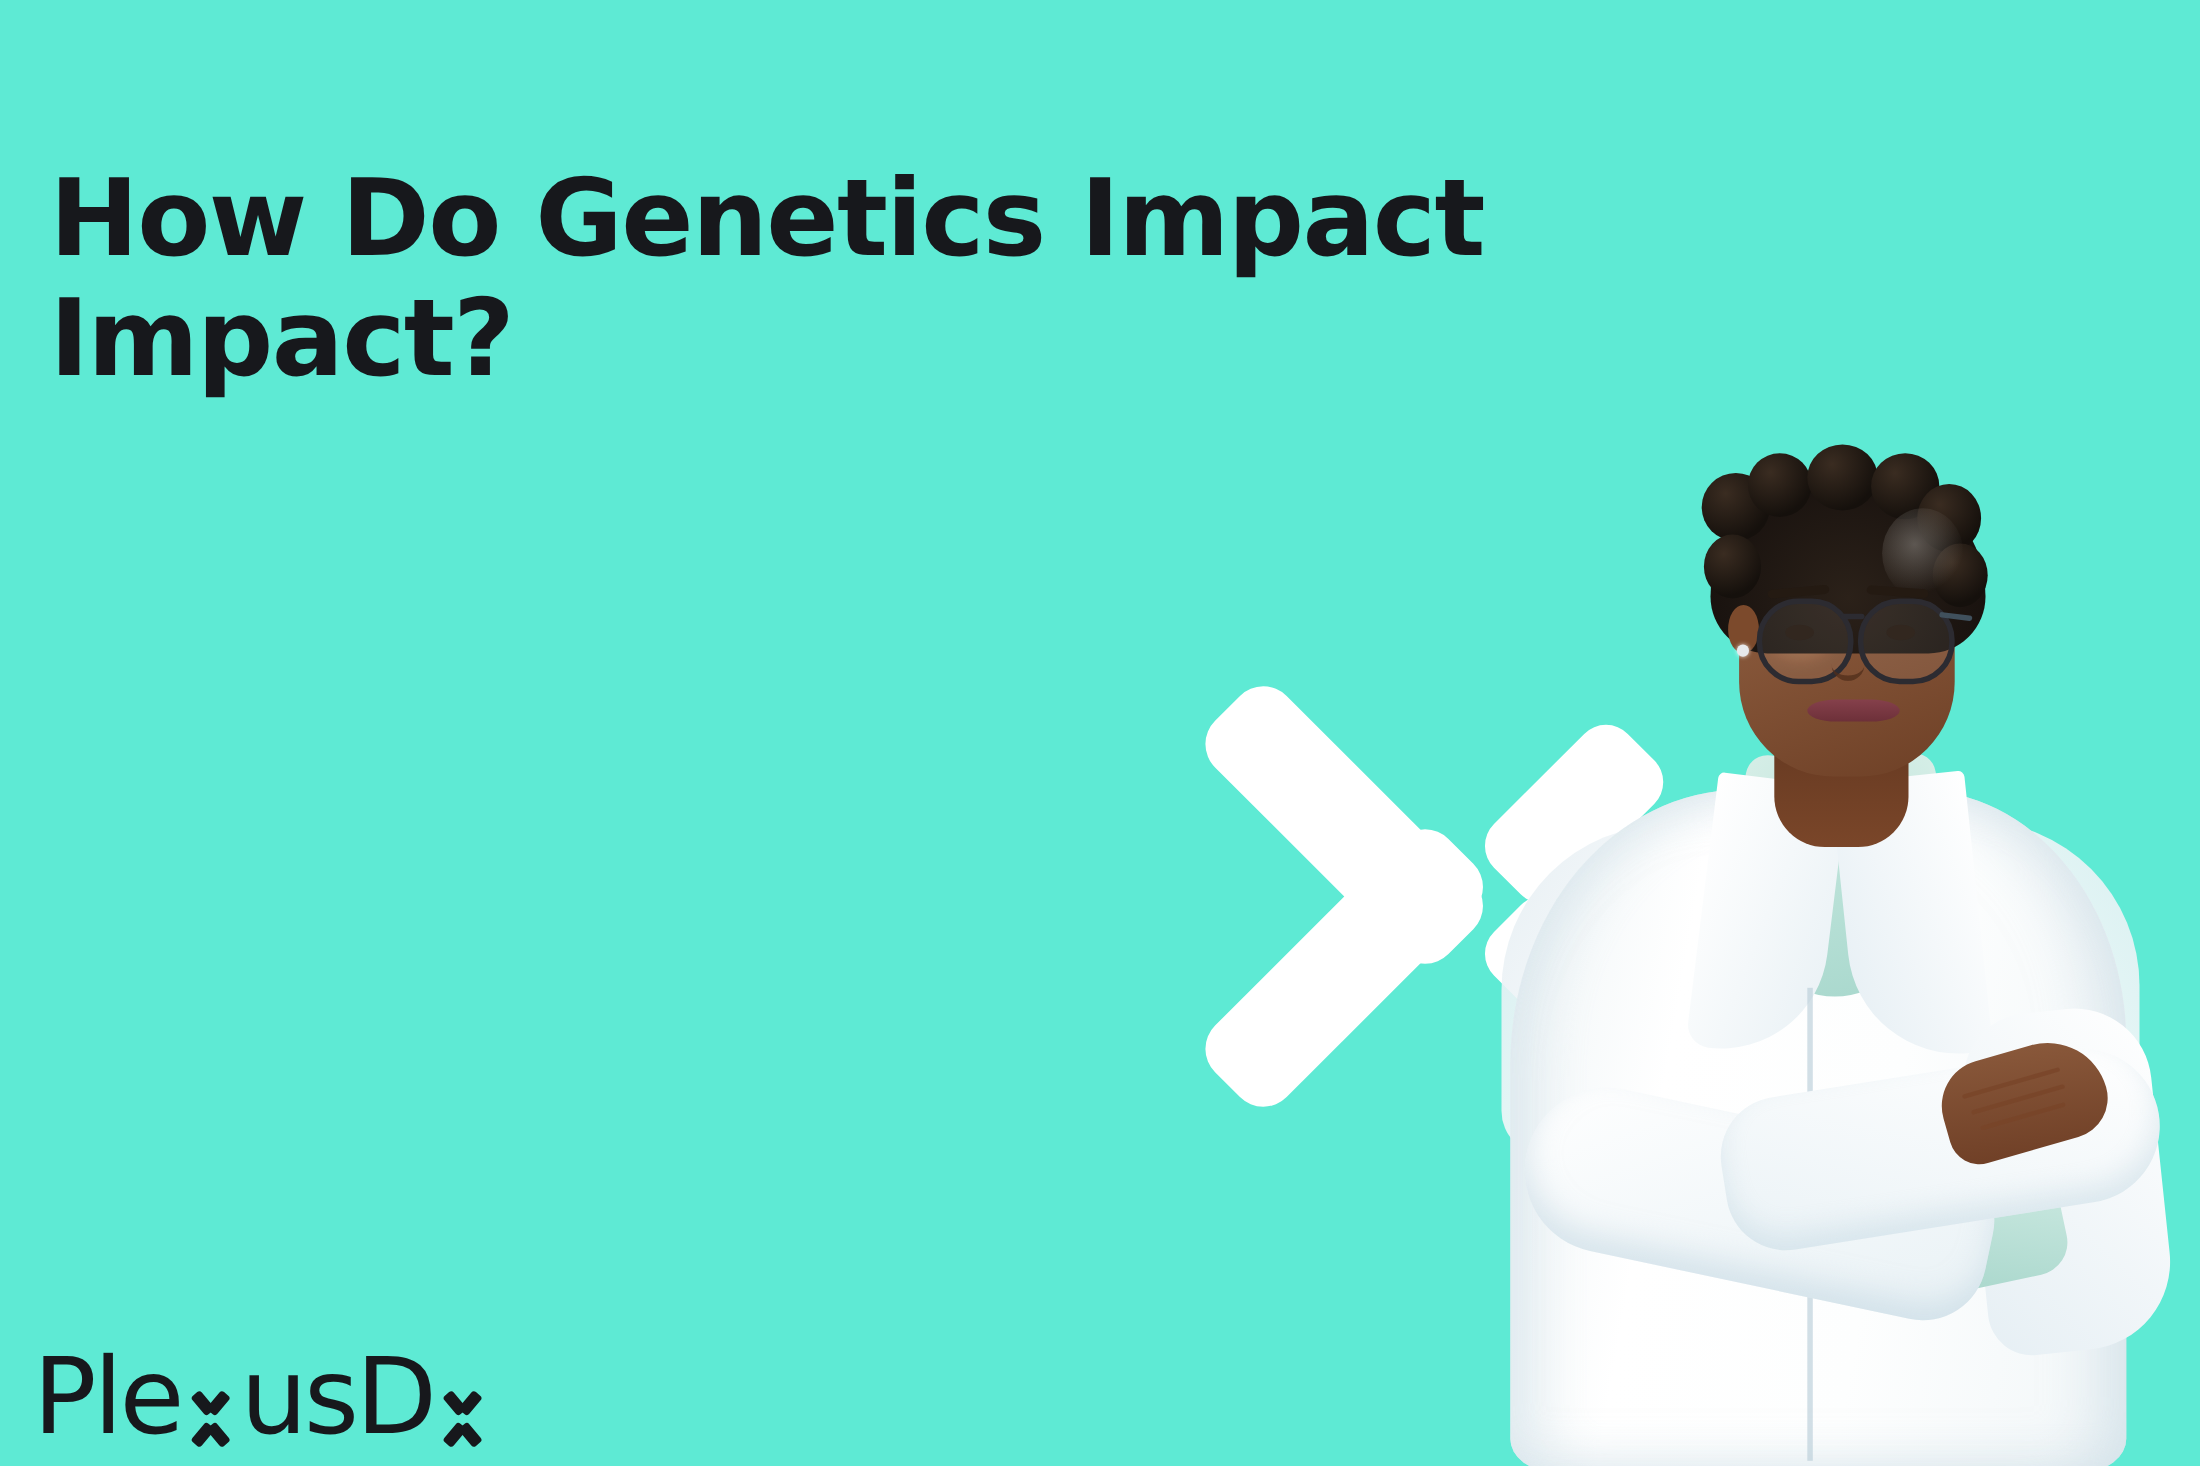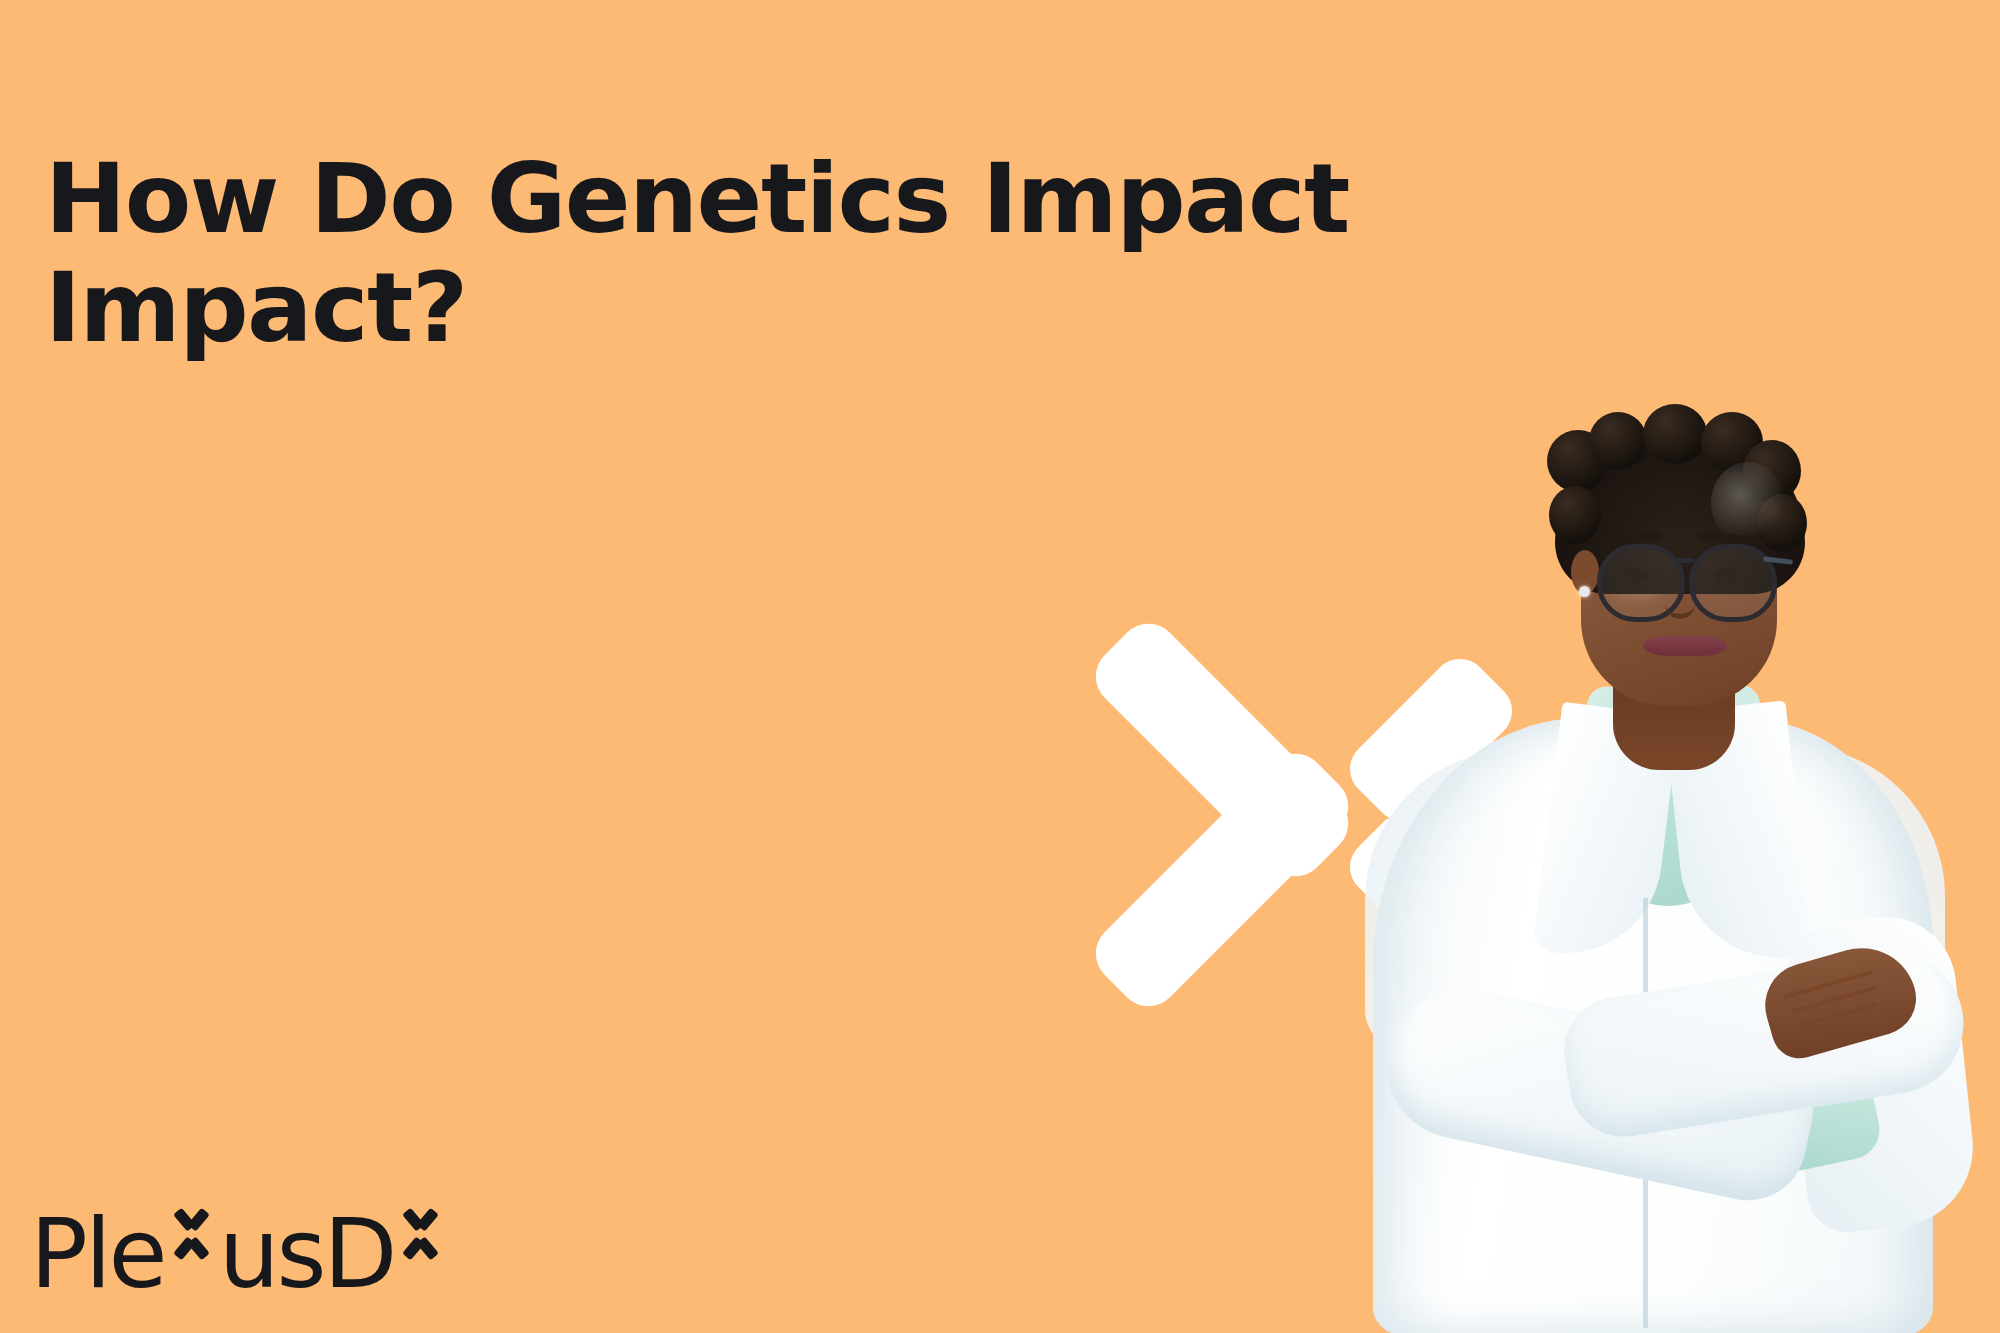--- a/index.html
+++ b/index.html
@@ -2,21 +2,21 @@
 <html><head>
 <meta charset="utf-8">
 <style>
   html,body{margin:0;padding:0;}
   body{
     width:2000px;height:1333px;overflow:hidden;
     font-family:"DejaVu Sans","Liberation Sans",sans-serif;
   }
   #canvas{
     position:relative;width:2000px;height:1333px;
-    background:#fdba74;overflow:hidden;
+    background:#5eead4;overflow:hidden;
   }
 
   
   #headline{
     position:absolute;left:45px;top:80px;width:1400px;
     font-family:"DejaVu Sans","Liberation Sans",sans-serif;
     font-weight:700;
     font-size:97px;
     line-height:1.12;
     letter-spacing:-1.5px;
@@ -257,21 +257,21 @@
   }
   .mouth{
     left:318px;top:258px;width:84px;height:20px;
     background:linear-gradient(180deg,#85404b,#6d3039);
     border-radius:42px / 16px;
   }
 
   
   #wordmark{
     position:absolute;left:30px;top:1206px;
-    display:flex;align-items:flex-start;height:112px;
+    display:flex;align-items:flex-end;height:112px;
     color:#17181c;
   }
   #wordmark .wm-txt{
     font-family:"DejaVu Sans","Liberation Sans",sans-serif;
     font-weight:400;
     font-size:96px;
     letter-spacing:-3px;
     line-height:1;
     color:#17181c;
   }

